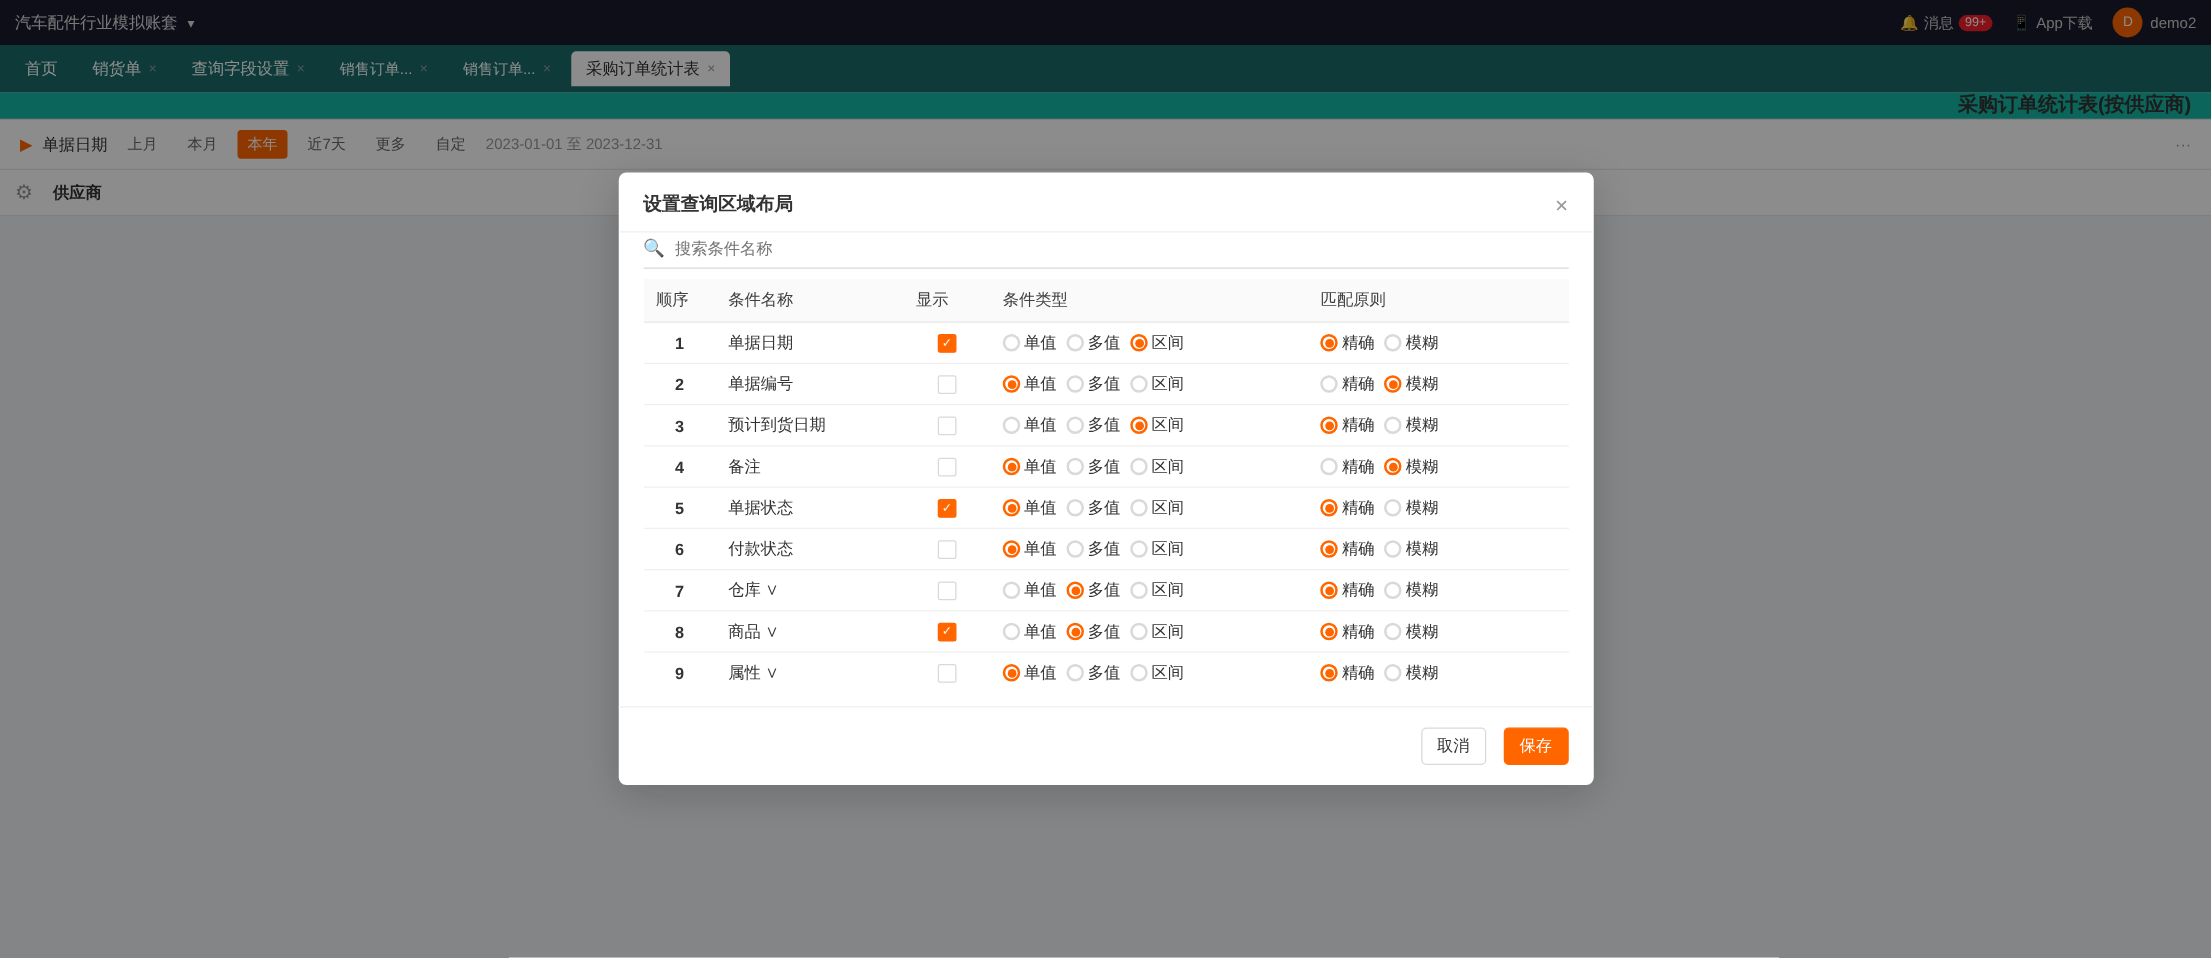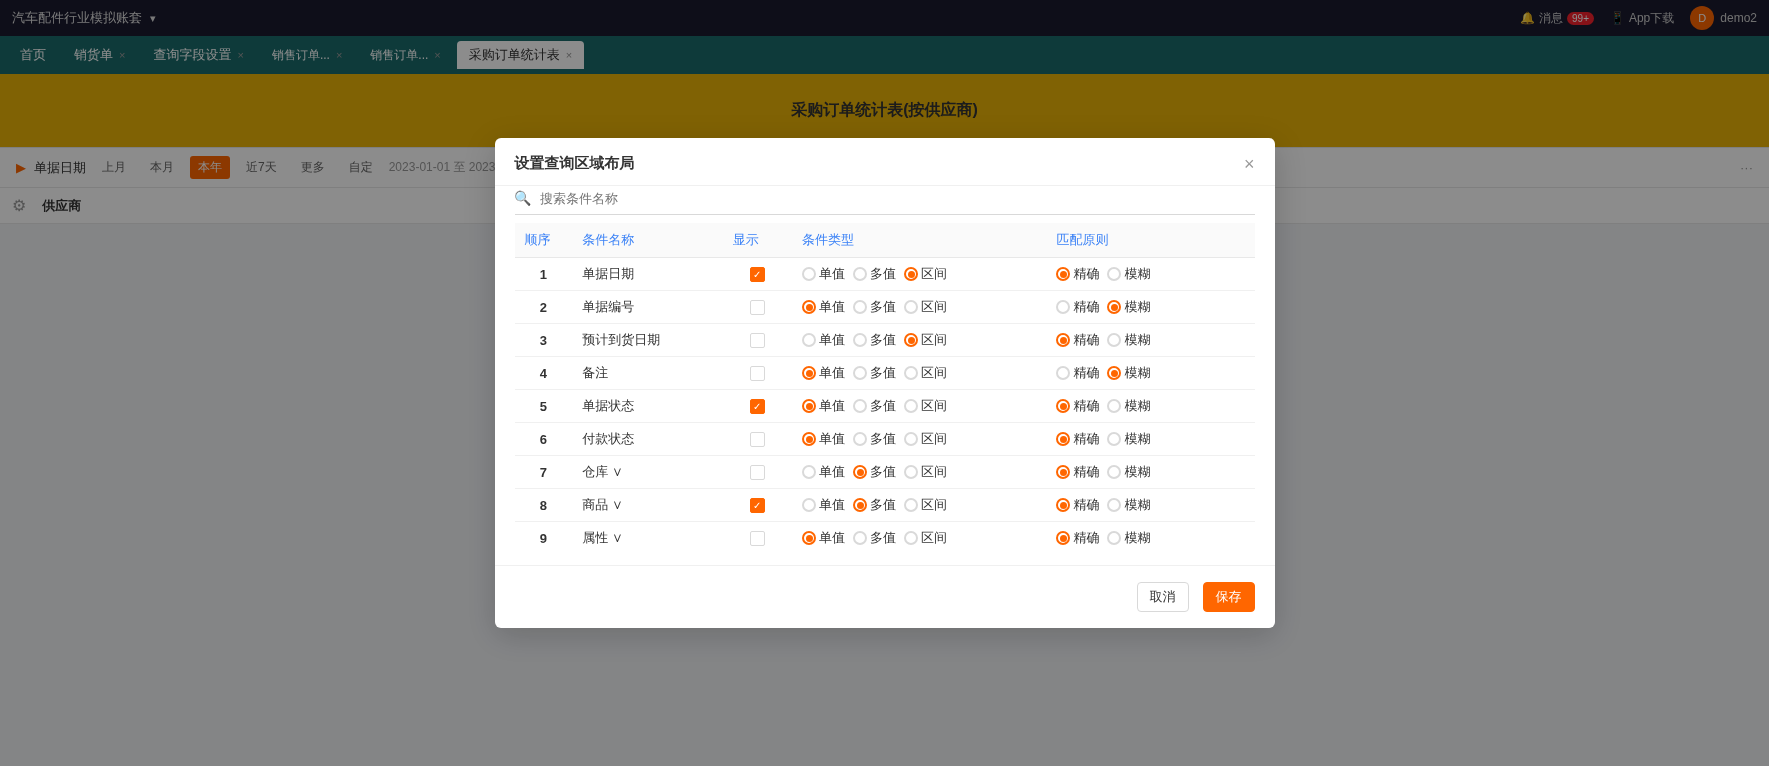--- a/index.html
+++ b/index.html
@@ -39,25 +39,25 @@
       cursor: pointer;
       font-size: 13px;
       color: #fff;
       background: transparent;
     }
     .tab-item.active { background: #fff; color: #333; }
     .tab-item .close-icon { font-size: 11px; color: #999; cursor: pointer; }
 
     
     .page-header {
-      background: #eab308;
-      padding: 26px 16px;
-      display: flex;
-      align-items: center;
-      justify-content: center;
+      background: #14b8a6;
+      padding: 0 16px;
+      display: flex;
+      align-items: center;
+      justify-content: flex-end;
       border-bottom: 1px solid #e8e8e8;
     }
     .page-title { font-size: 16px; font-weight: bold; color: #333; }
     .page-actions { display: flex; align-items: center; gap: 8px; }
     .btn { padding: 5px 12px; border-radius: 4px; font-size: 13px; cursor: pointer; border: 1px solid #d9d9d9; background: #fff; color: #333; }
     .btn-orange { background: #f60; border-color: #f60; color: #fff; }
     .btn-outline { background: #fff; border-color: #d9d9d9; color: #333; }
 
     
     .filter-bar {
@@ -141,21 +141,21 @@
       background: transparent;
     }
     .search-icon-svg { color: #bbb; font-size: 14px; }
 
     
     .settings-table { width: 100%; border-collapse: collapse; font-size: 13px; }
     .settings-table th {
       background: #fafafa;
       padding: 8px 10px;
       text-align: left;
-      color: #3b82f6;
+      color: #404040;
       font-weight: normal;
       border-bottom: 1px solid #e8e8e8;
     }
     .settings-table td {
       padding: 7px 10px;
       border-bottom: 1px solid #f0f0f0;
       color: #333;
     }
 
     .col-order { width: 50px; text-align: center; }

